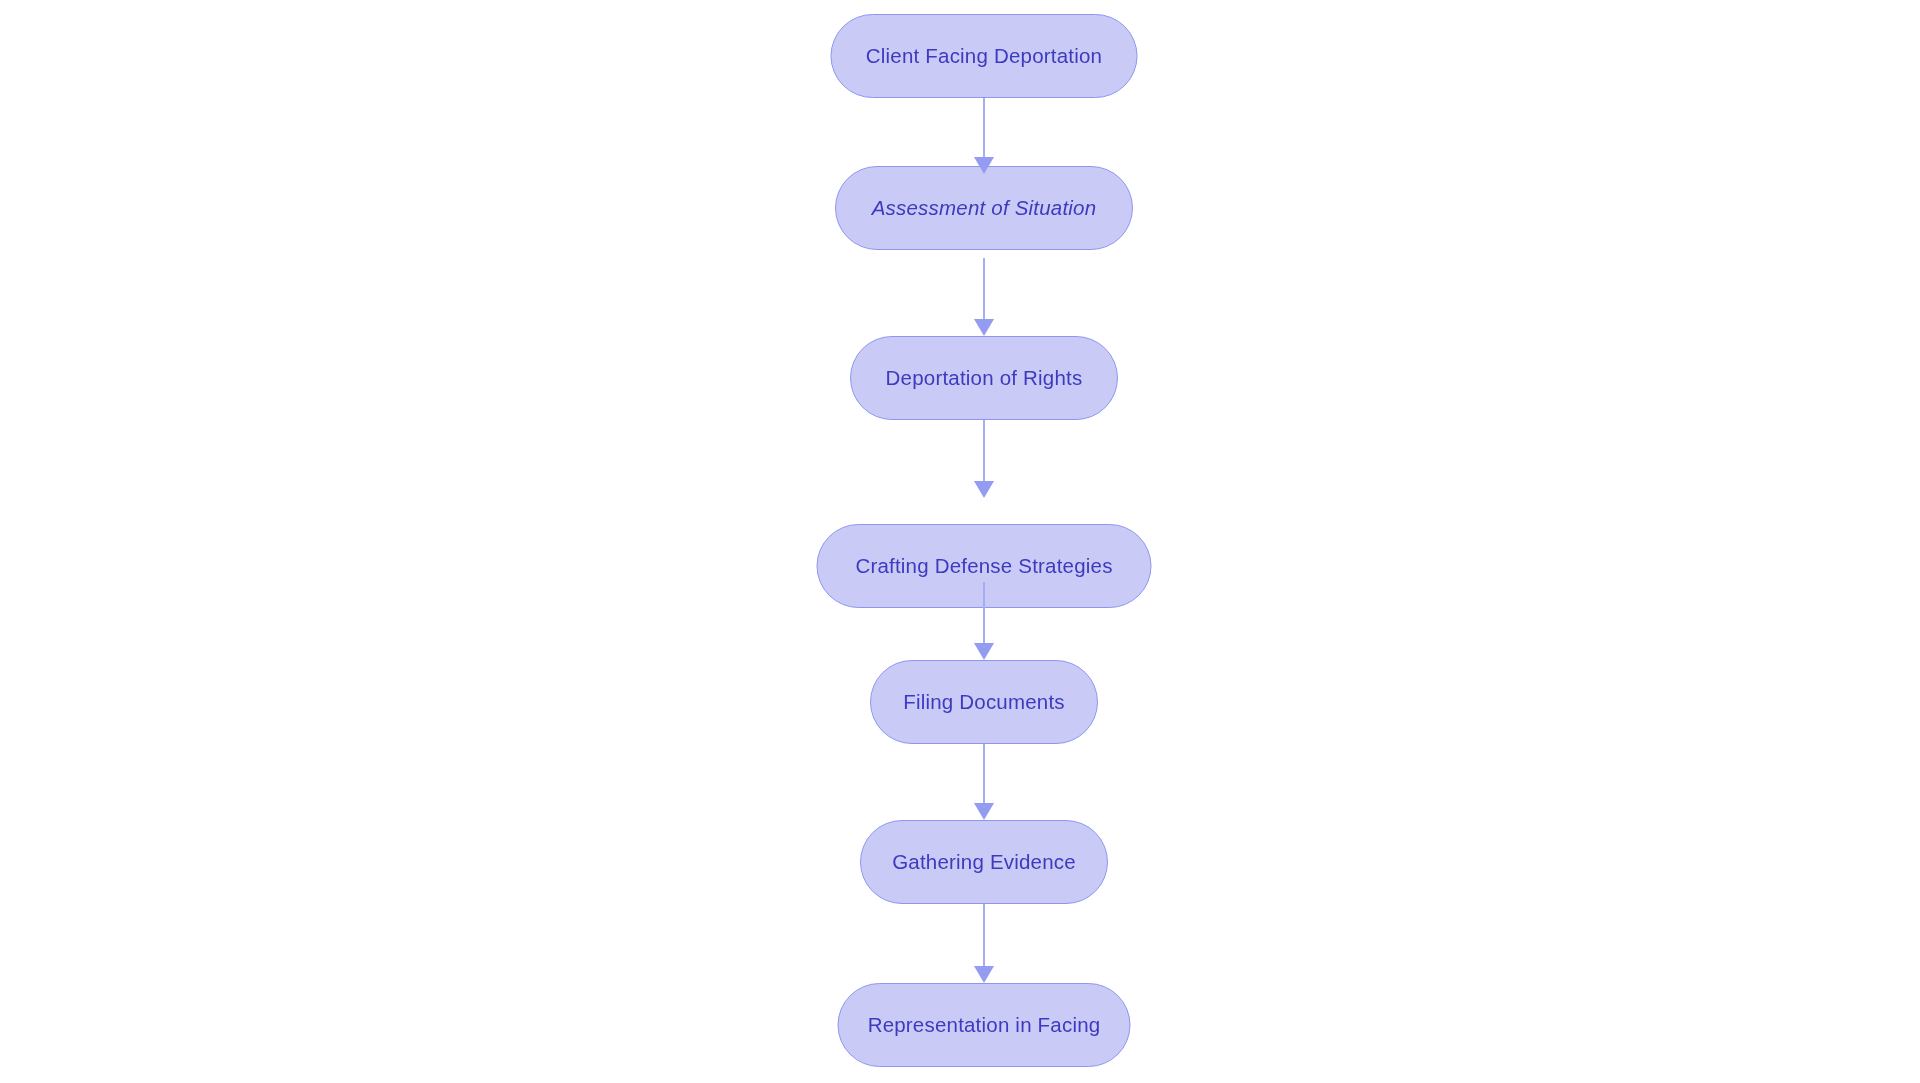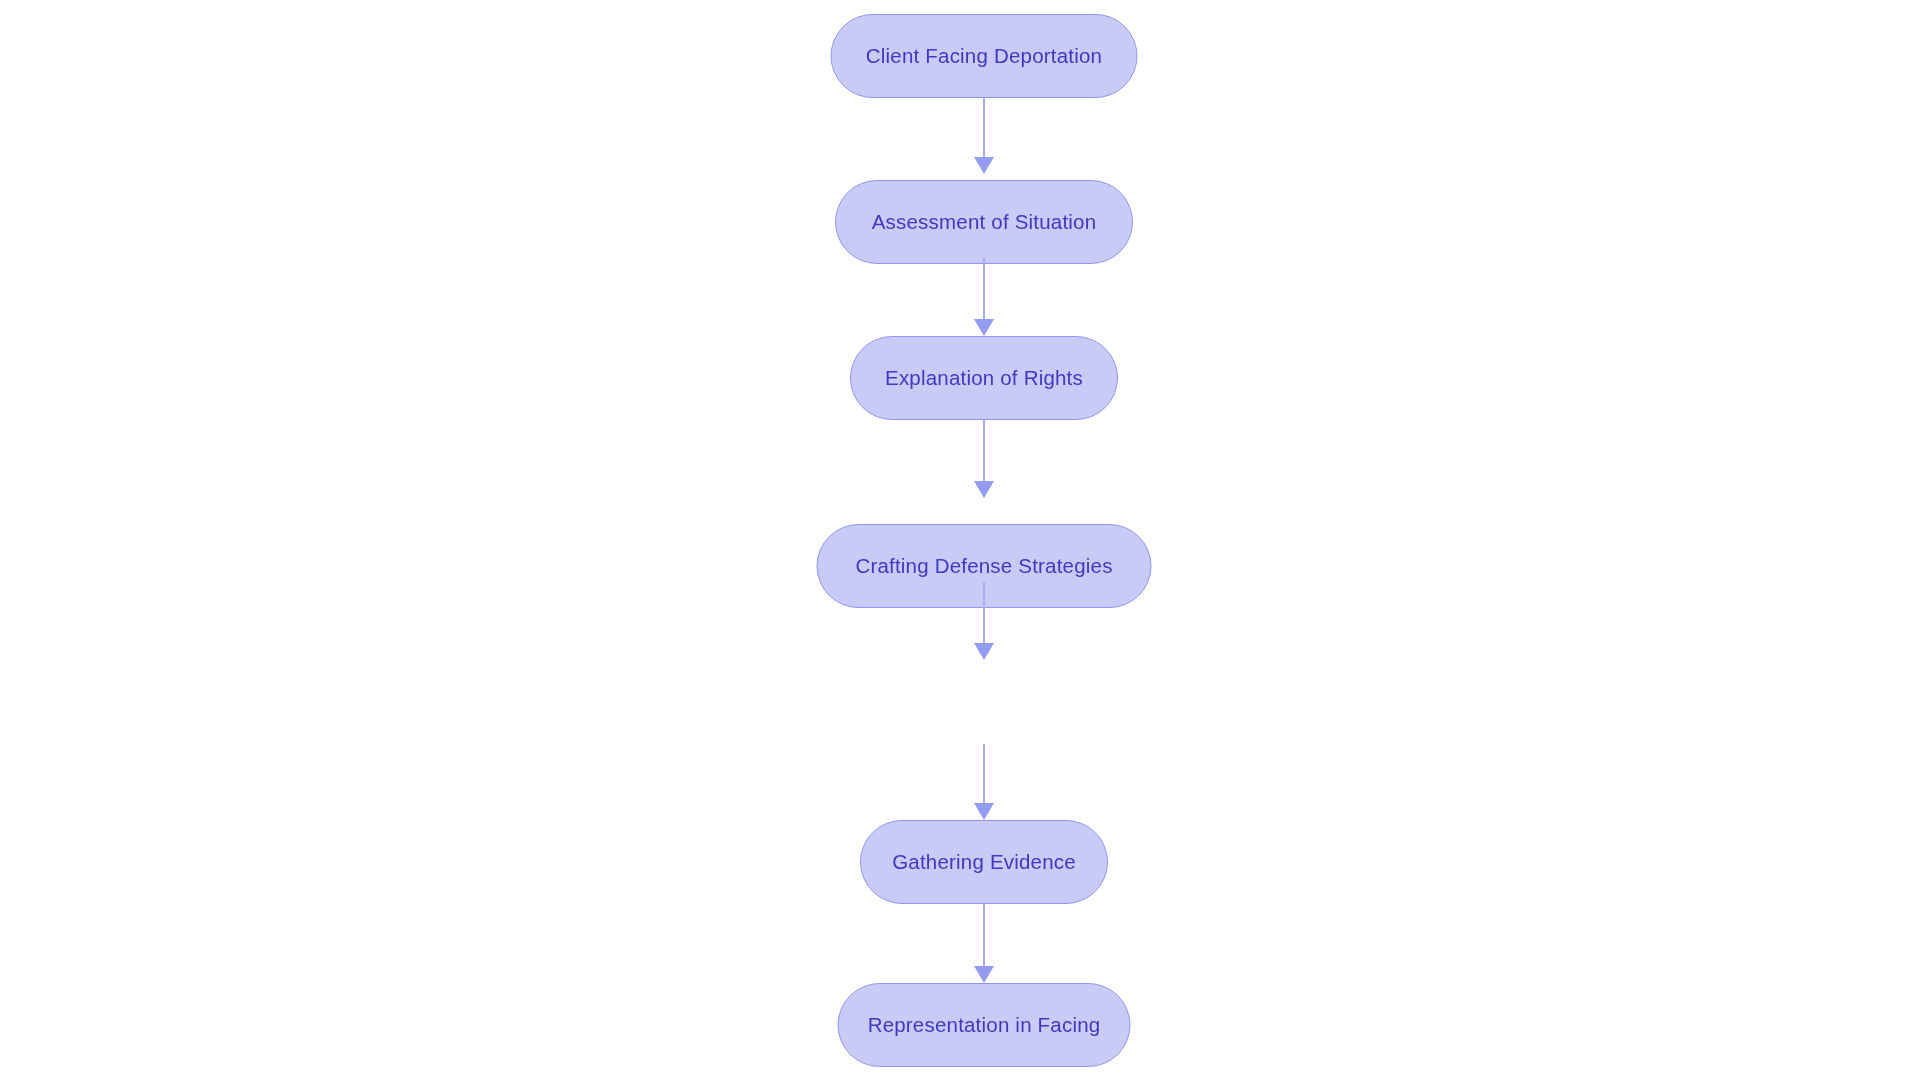--- a/index.html
+++ b/index.html
@@ -58,32 +58,35 @@
 </style>
 </head>
 <body>
 
 <div class="canvas">
 
   <div class="flow-node" style="top:14px;  width:307px;">
     <span>Client Facing Deportation</span>
   </div>
 
-  <div class="flow-node" style="top:180px; width:298px;">
+  <div class="flow-node" style="top:166px; width:298px;font-style:italic;">
     <span>Assessment of Situation</span>
   </div>
 
   <div class="flow-node" style="top:336px; width:268px;">
-    <span>Explanation of Rights</span>
+    <span>Deportation of Rights</span>
   </div>
 
   <div class="flow-node" style="top:524px; width:335px;">
     <span>Crafting Defense Strategies</span>
   </div>
 
+  <div class="flow-node" style="top:660px; width:228px;">
+    <span>Filing Documents</span>
+  </div>
 
   <div class="flow-node" style="top:820px; width:248px;">
     <span>Gathering Evidence</span>
   </div>
 
   <div class="flow-node" style="top:983px; width:293px;">
     <span>Representation in Facing</span>
   </div>
 
   <div class="flow-arrow" style="top:98px;  height:76px;">

